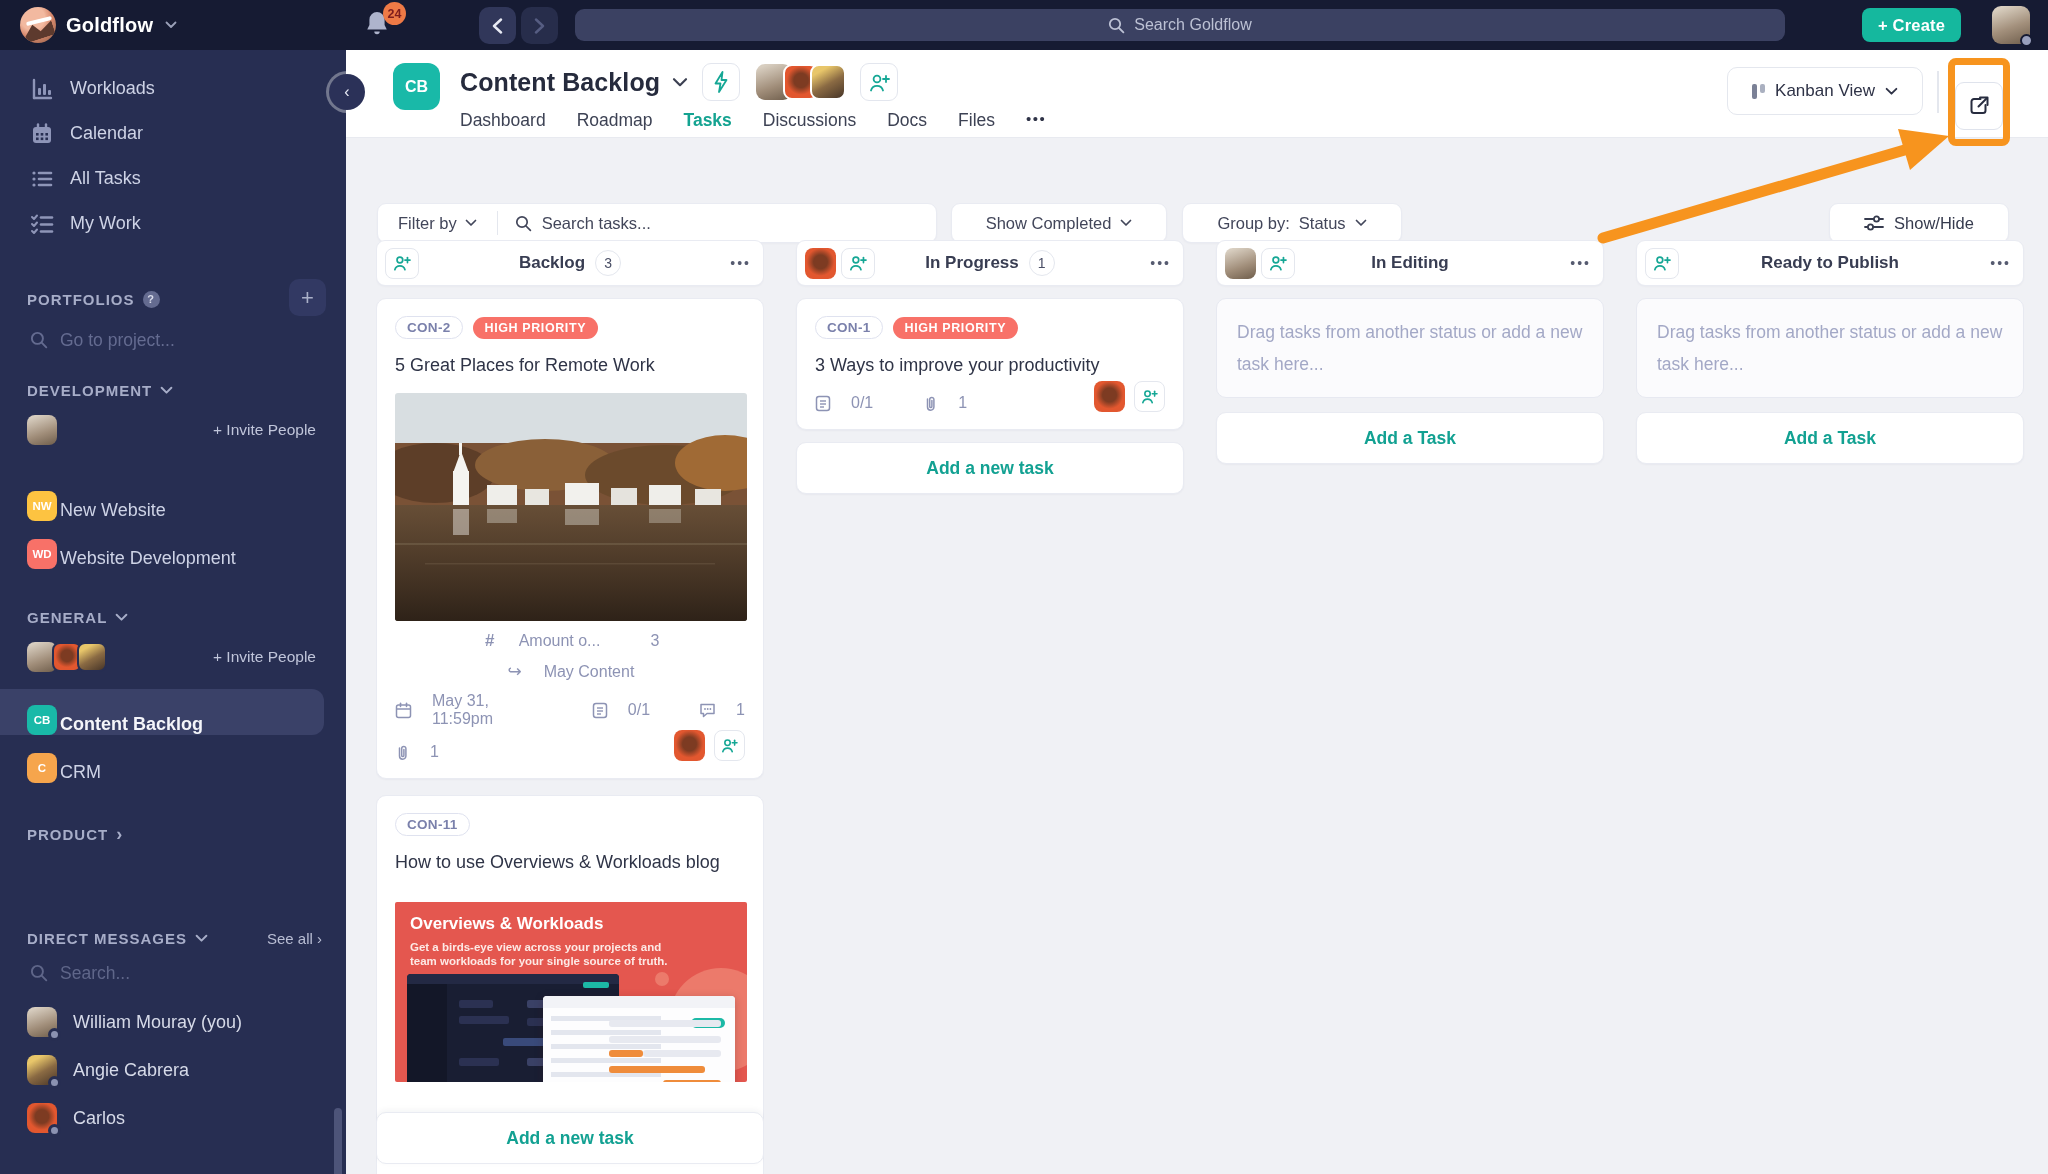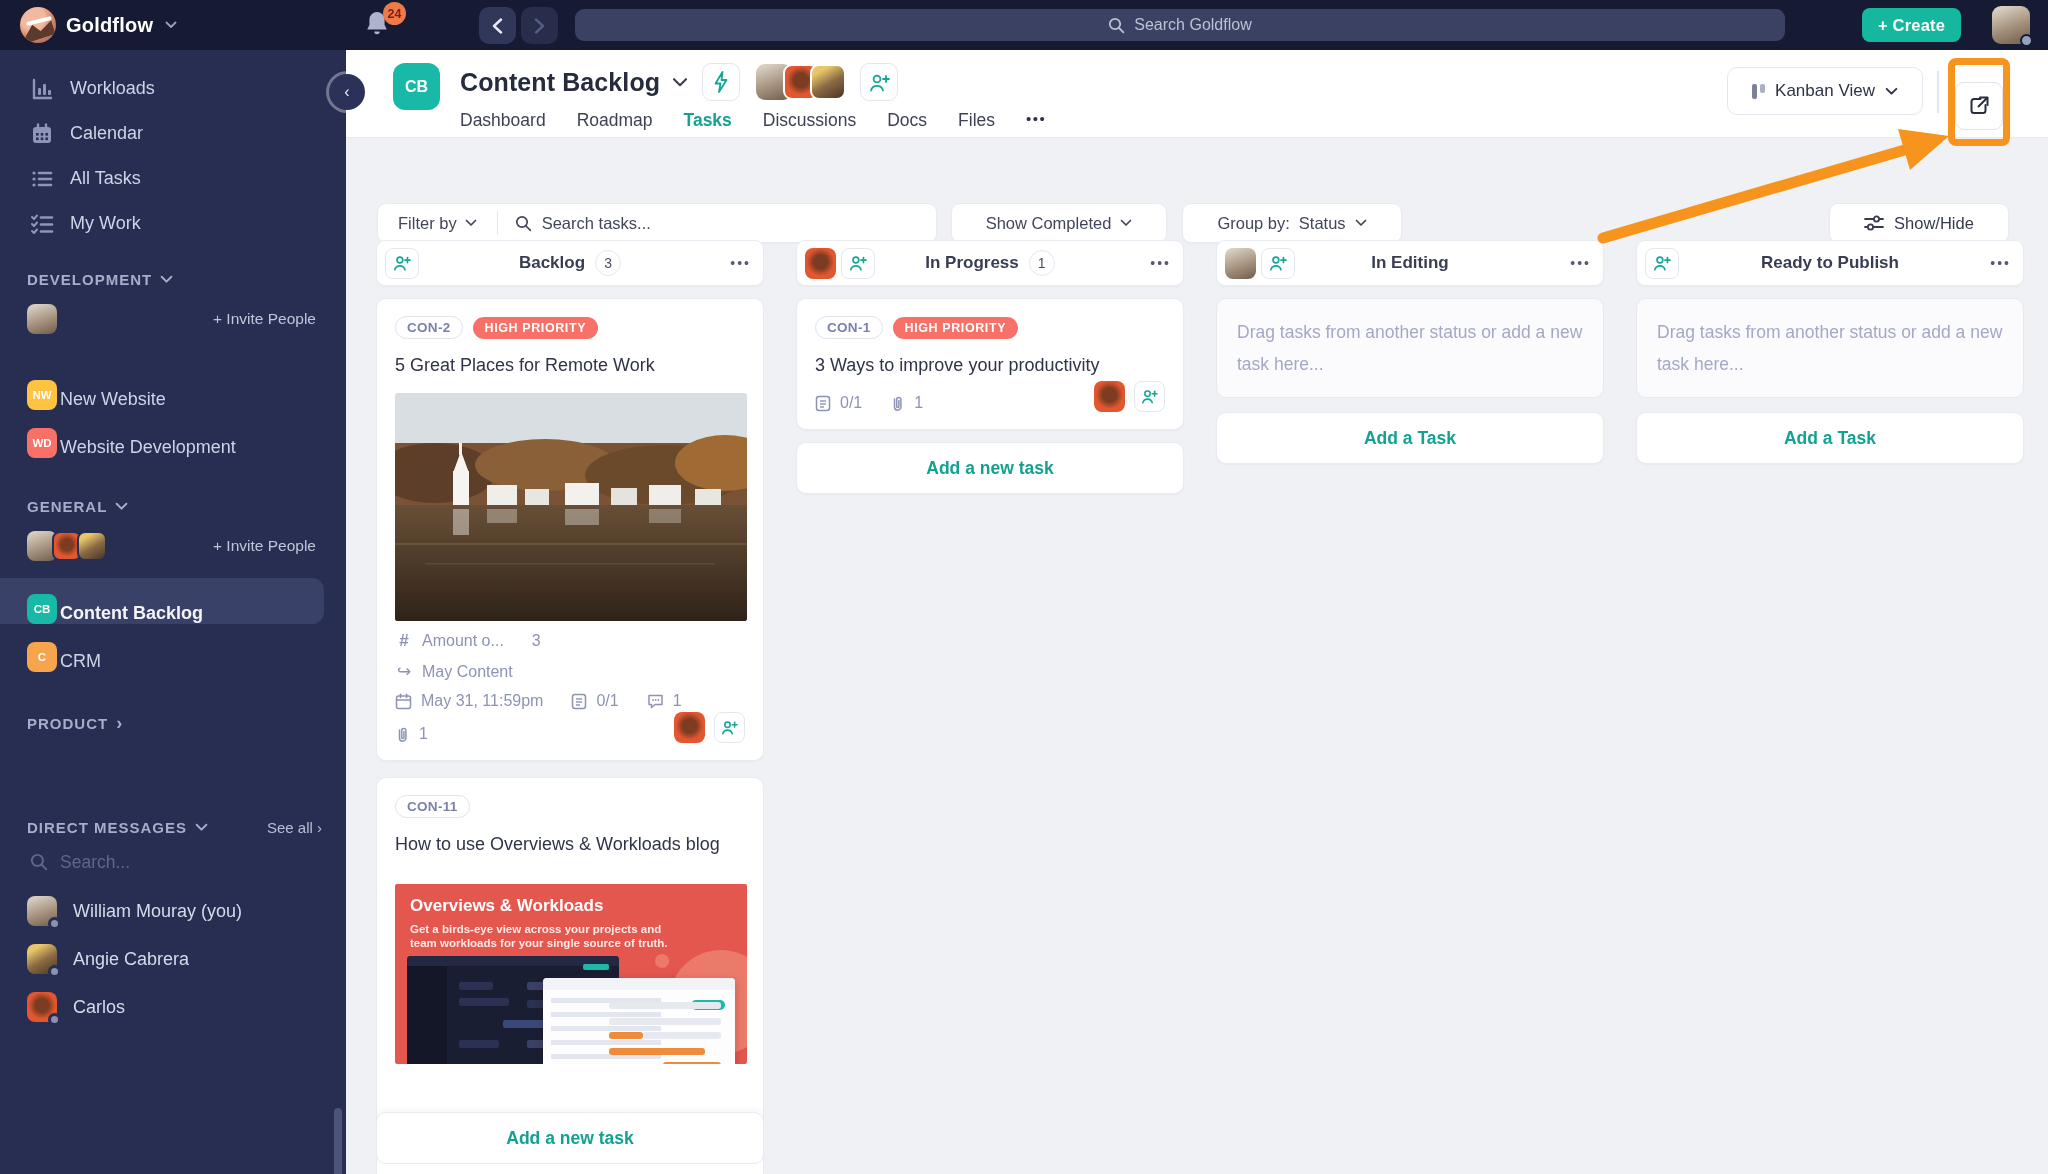--- a/index.html
+++ b/index.html
@@ -116,21 +116,21 @@
   .count-pill { min-width:26px; height:26px; border-radius:13px; border:1.5px solid #e4e7ee; font-size:14px; color:#4a4f66; display:flex; align-items:center; justify-content:center; padding:0 6px; background:#fff; }
   .col-dots { margin-left:auto; color:#565b70; font-size:14px; letter-spacing:2px; z-index:2; }
 
   .card { margin-top:12px; background:#fff; border:1px solid #e9ebf2; border-radius:10px; box-shadow:0 1px 2px rgba(25,31,66,.04); padding:17px 18px; }
   .badge-row { display:flex; gap:10px; align-items:center; }
   .id-pill { border:1.5px solid #dfe2ef; border-radius:14px; padding:3px 11px; font-size:13.5px; font-weight:700; color:#7a80ab; letter-spacing:.3px; }
   .prio-pill { background:#f87168; border-radius:14px; padding:4px 12px; font-size:12.5px; font-weight:700; color:#fff; letter-spacing:.6px; }
   .card-title { margin-top:13px; font-size:18px; color:#2f3447; line-height:27px; }
   .card-img { margin-top:14px; width:352px; height:228px; border-radius:3px; overflow:hidden; display:block; }
   .meta { color:#8d93b4; font-size:16px; }
-  .meta-row { display:flex; align-items:center; gap:9px; margin-top:10px; }
+  .meta-row { display:flex; align-items:center; gap:20px; margin-top:10px;justify-content:center; }
   .meta-ic { display:flex; color:#8d93b4; }
   .meta-gap { width:10px; }
   .card-foot { display:flex; align-items:flex-end; margin-top:2px; }
   .foot-avs { margin-left:auto; display:flex; align-items:center; gap:9px; }
   .foot-av { width:31px; height:31px; border-radius:8px; }
   .padd-box.sm { width:31px; height:31px; }
   .hash { font-size:17px; font-weight:700; color:#8d93b4; width:18px; text-align:center; }
   .uarrow { font-size:17px; color:#8d93b4; width:18px; text-align:center; }
 
   
@@ -265,21 +265,35 @@
               <polyline points="2,19 4,21 7,17.5" fill="none" stroke="#8e95b8" stroke-width="2" stroke-linecap="round" stroke-linejoin="round"></polyline>
               <line x1="11" y1="5.5" x2="22" y2="5.5" stroke="#8e95b8" stroke-width="2.6" stroke-linecap="round"></line>
               <line x1="11" y1="12.5" x2="22" y2="12.5" stroke="#8e95b8" stroke-width="2.6" stroke-linecap="round"></line>
               <line x1="11" y1="19.5" x2="22" y2="19.5" stroke="#8e95b8" stroke-width="2.6" stroke-linecap="round"></line>
             </svg>
         </span>
         <span>My Work</span>
       </div>
     </nav>
 
-
+    <div class="srow portfolios">
+      <span class="sec-head">
+        <span>PORTFOLIOS</span>
+        <span class="q-circle">?</span>
+      </span>
+      <span class="plus-btn">+</span>
+    </div>
+
+    <div class="side-search">
+      <svg width="18" height="18" viewBox="0 0 17 17">
+          <circle cx="7" cy="7" r="5.2" fill="none" stroke="#646b90" stroke-width="1.8"></circle>
+          <line x1="11" y1="11" x2="15.4" y2="15.4" stroke="#646b90" stroke-width="1.8" stroke-linecap="round"></line>
+        </svg>
+      <span>Go to project...</span>
+    </div>
 
     <div class="srow sec-dev">
       <span class="sec-head">
         <span>DEVELOPMENT</span>
         <span class="chev" style="color:#a7adc8;">
           <svg width="13" height="9" viewBox="0 0 12 8">
               <polyline points="1.5,1.5 6,6 10.5,1.5" fill="none" stroke="currentColor" stroke-width="1.8" stroke-linecap="round" stroke-linejoin="round"></polyline>
             </svg>
         </span>
       </span>

